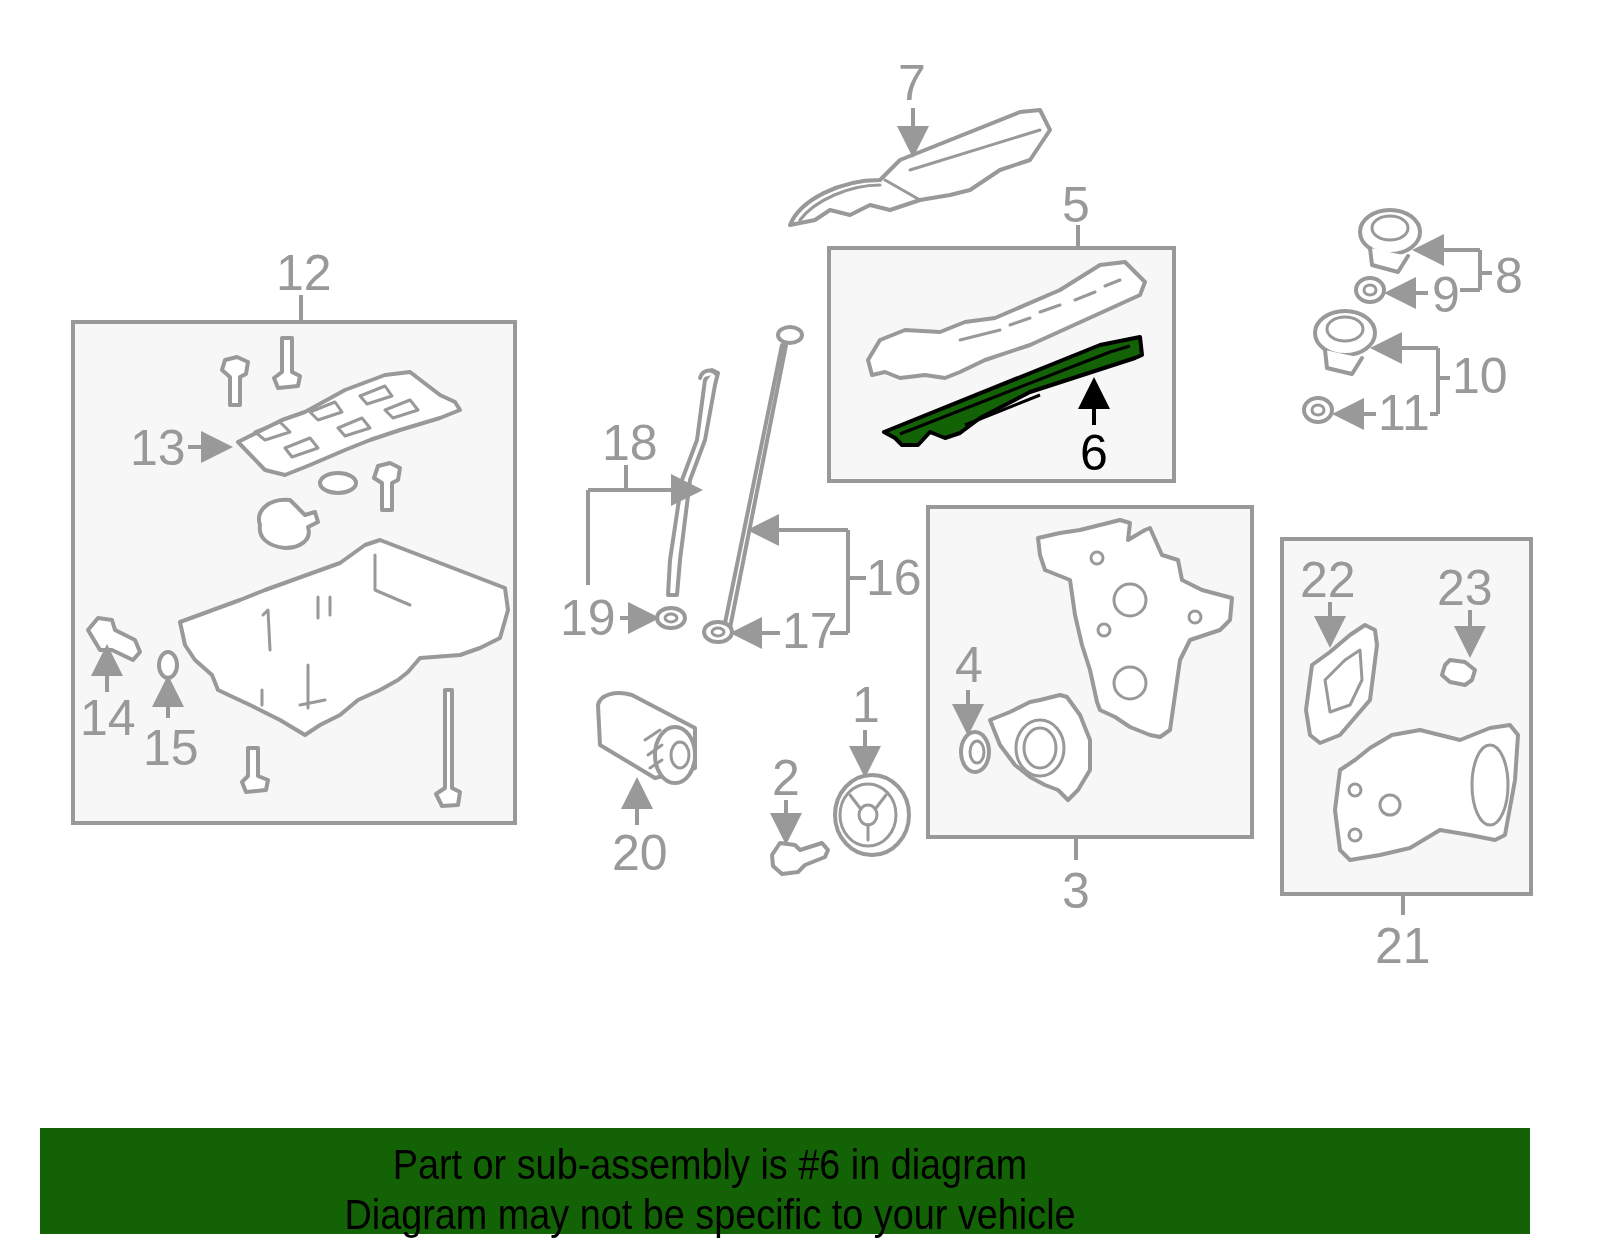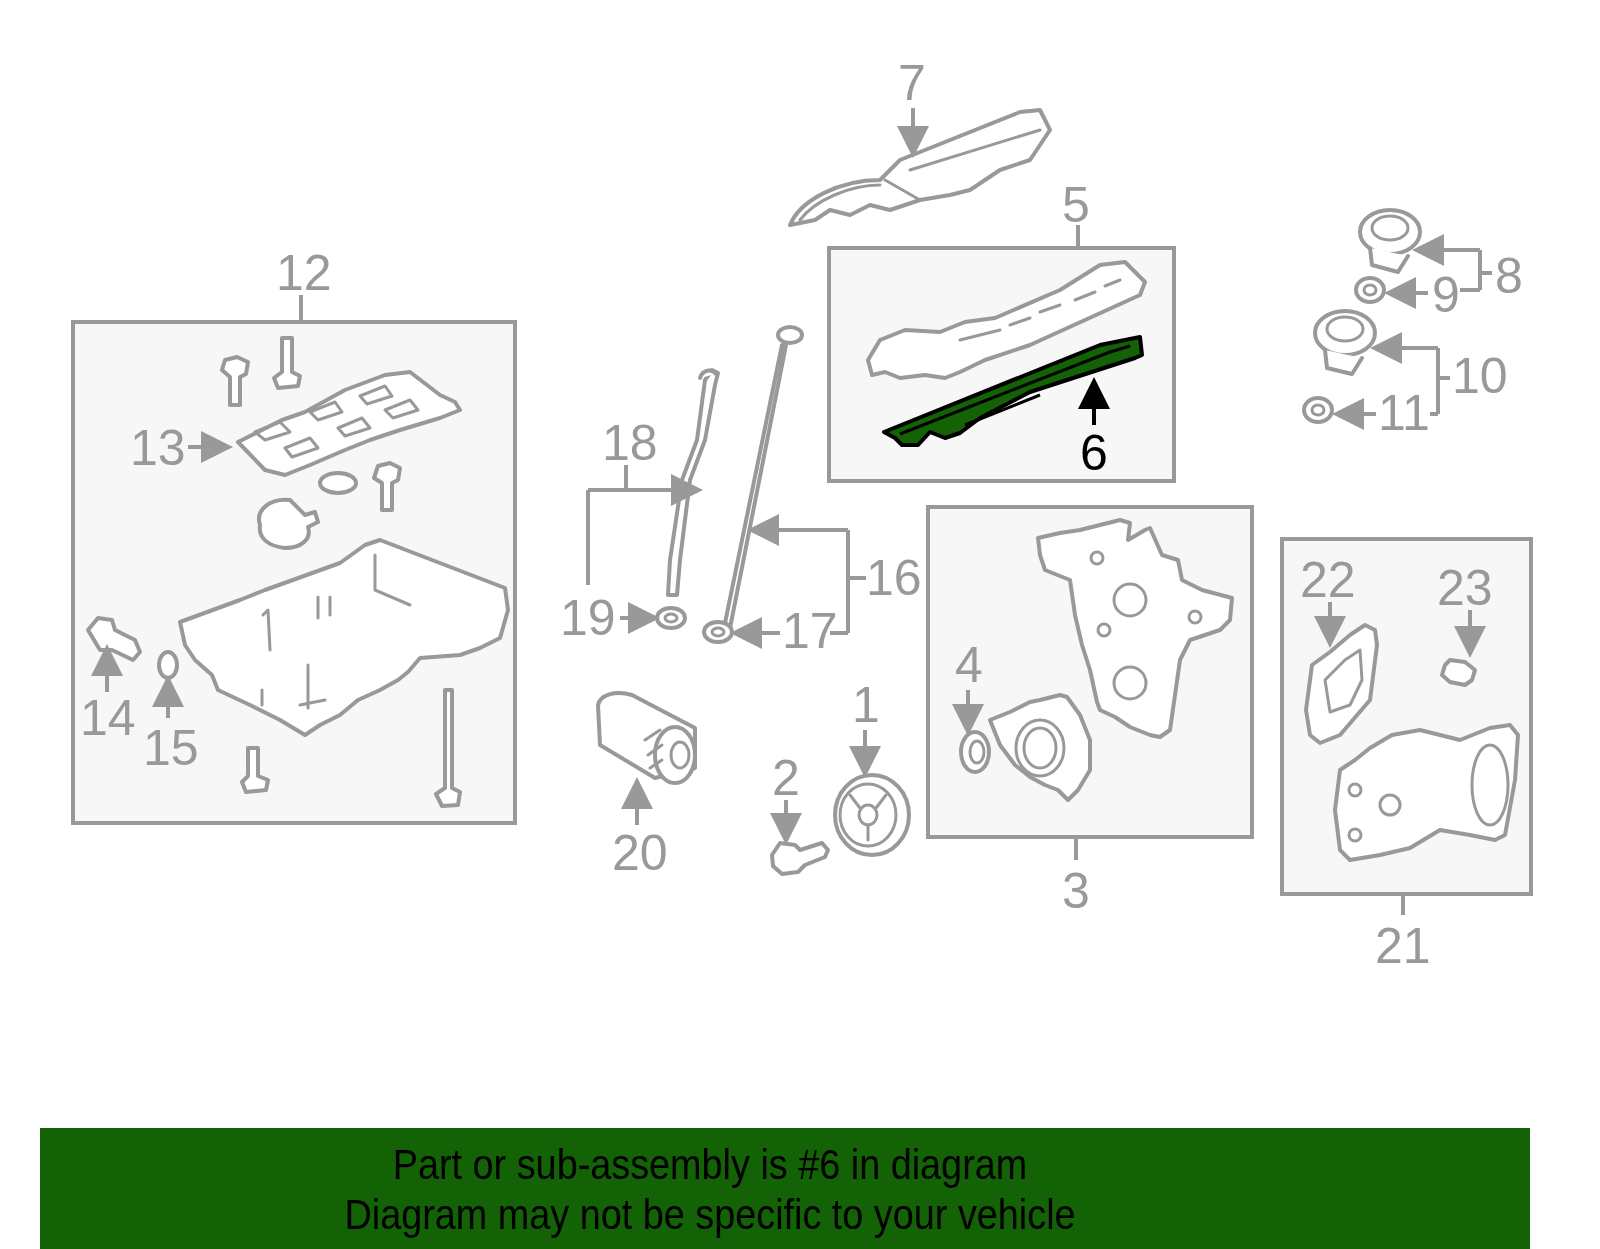--- a/index.html
+++ b/index.html
@@ -7,21 +7,21 @@
   #diagram { position: absolute; left: 0; top: 0; width: 1600px; height: 1249px; }
   .lbl { font-family: "Liberation Sans", sans-serif; font-size: 50px; fill: #999999; }
   .lbl-hl { font-family: "Liberation Sans", sans-serif; font-size: 50px; fill: #000000; }
   .part { fill: #ffffff; stroke: #999999; stroke-width: 4; stroke-linejoin: round; stroke-linecap: round; }
   .thin { fill: none; stroke: #999999; stroke-width: 3; stroke-linejoin: round; stroke-linecap: round; }
   .lead { fill: none; stroke: #999999; stroke-width: 4; }
   .box { fill: #f7f7f7; stroke: #999999; stroke-width: 4; }
   .hl-part { fill: #136206; stroke: #000000; stroke-width: 4; stroke-linejoin: round; }
   .hl-thin { fill: none; stroke: #000000; stroke-width: 3; stroke-linejoin: round; }
   #banner {
-    position: absolute; left: 40px; top: 1128px; width: 1490px; height: 121px;
+    position: absolute; left: 40px; top: 1128px; width: 1490px; height: 106px;
     background: #136206; color: #000000; text-align: center;
   }
   #banner .line { font-size: 42px; line-height: 50px; transform: scaleX(0.9); display: block; }
   #banner .line1 { padding-top: 12px; margin-left: -150px; }
   #banner .line2 { margin-left: -150px; }
 </style>
 </head>
 <body>
 
 <svg id="diagram" viewBox="0 0 1600 1249" xmlns="http://www.w3.org/2000/svg">

